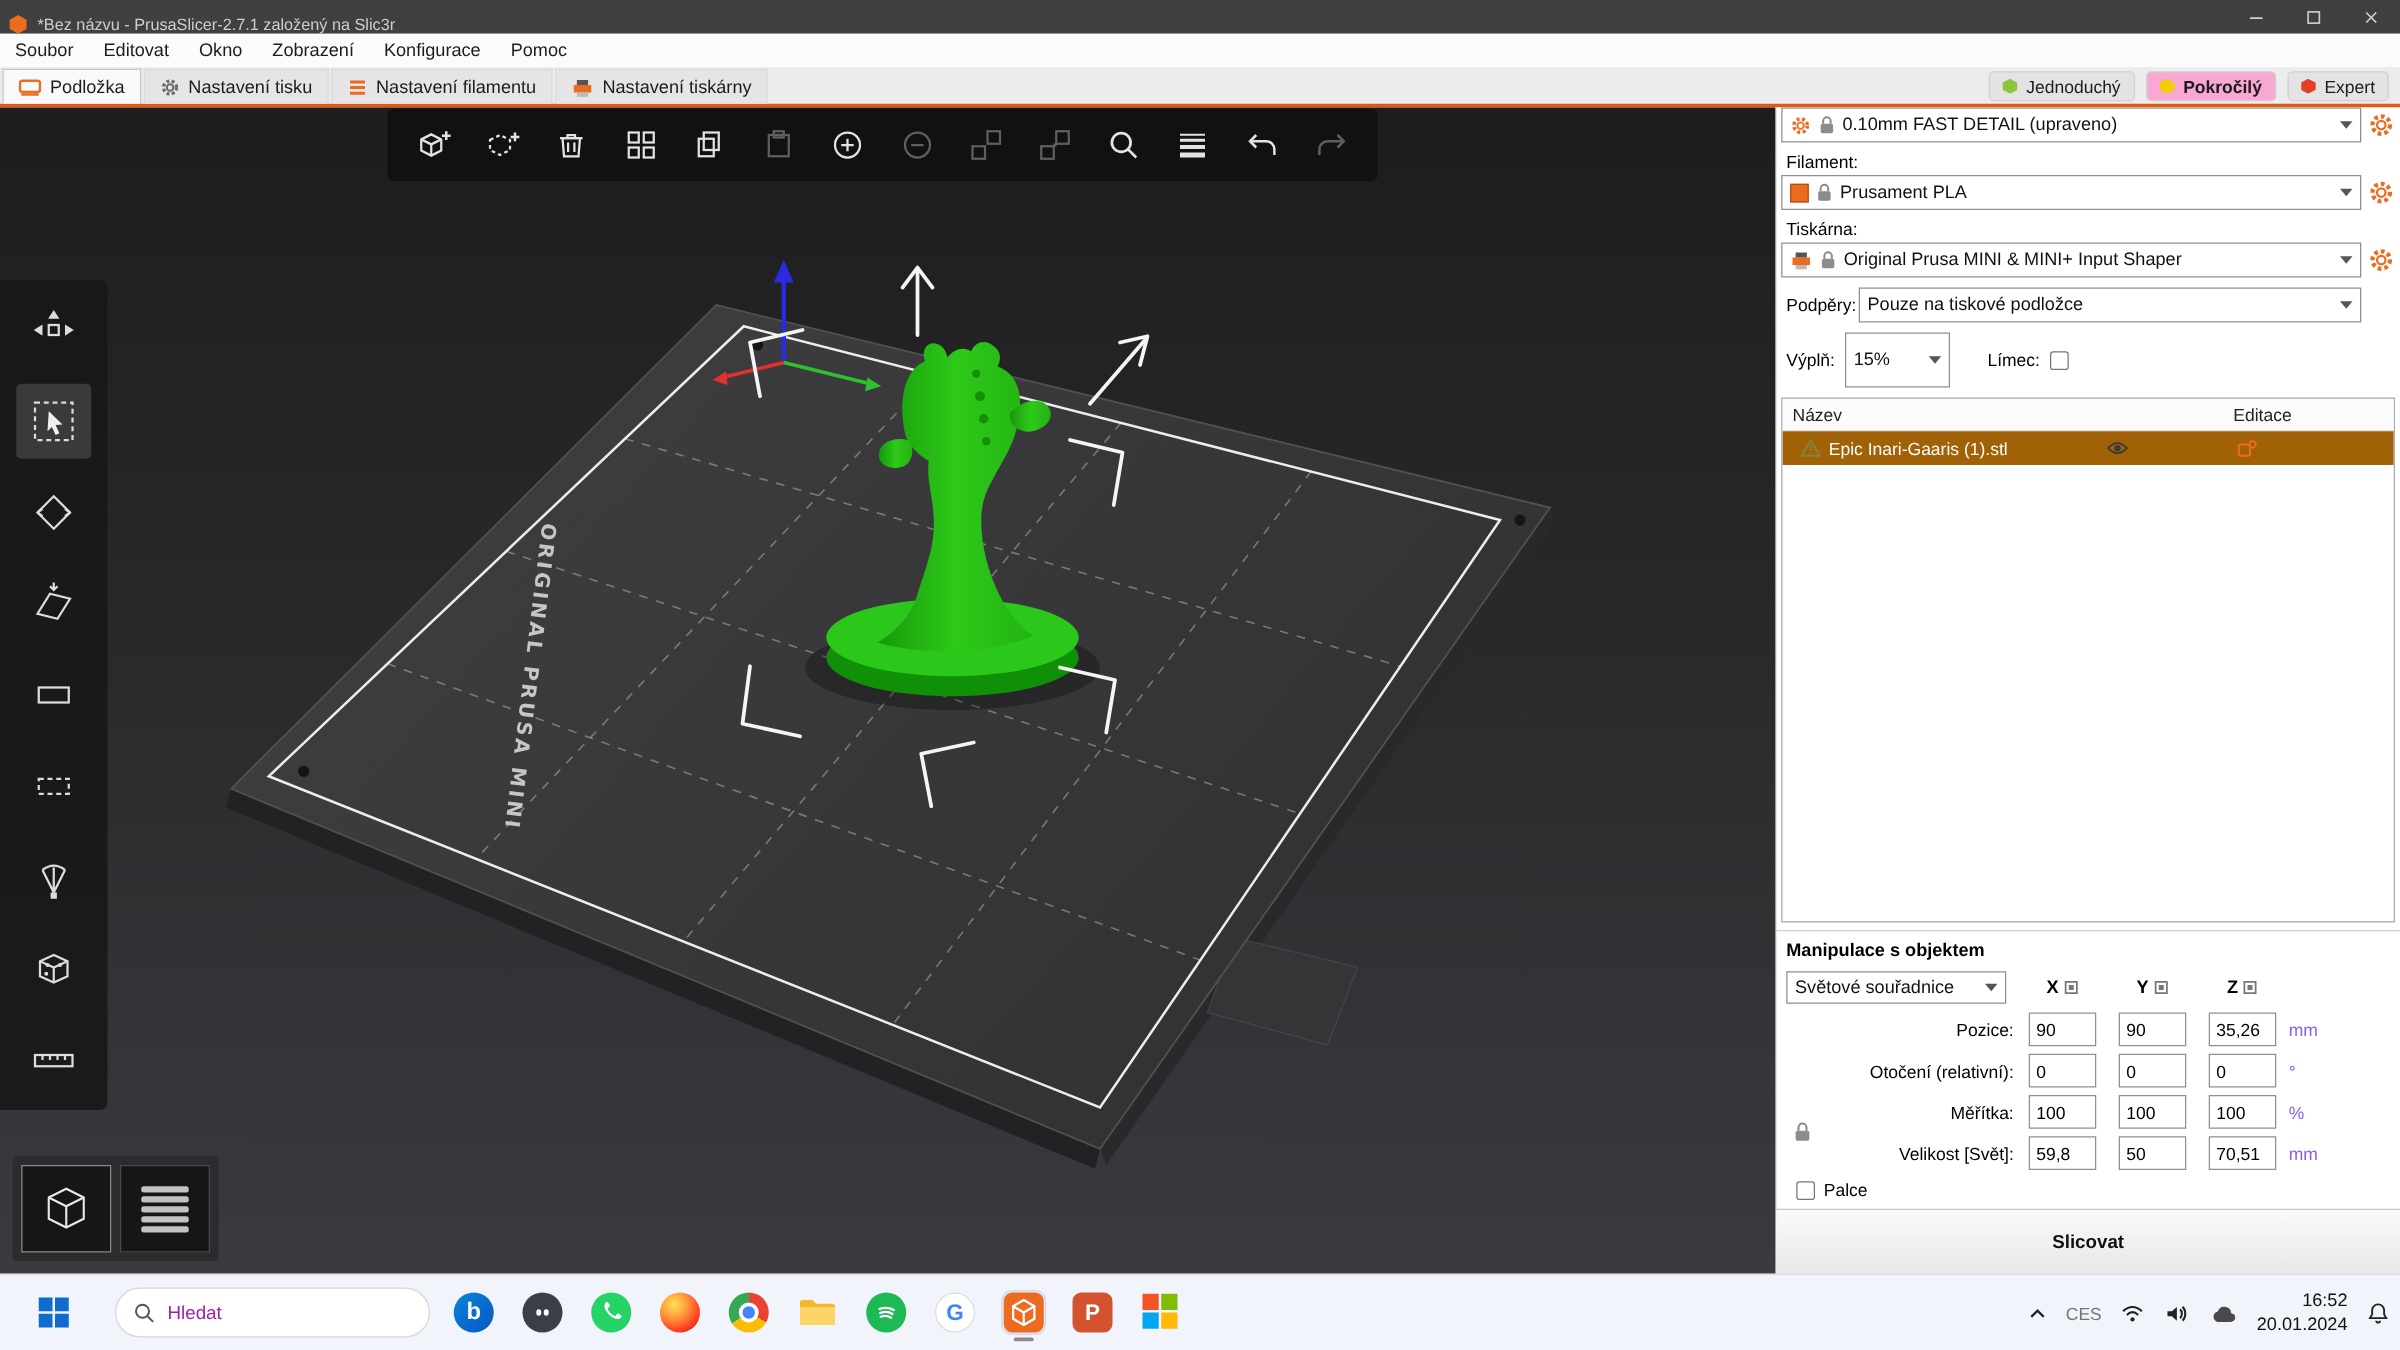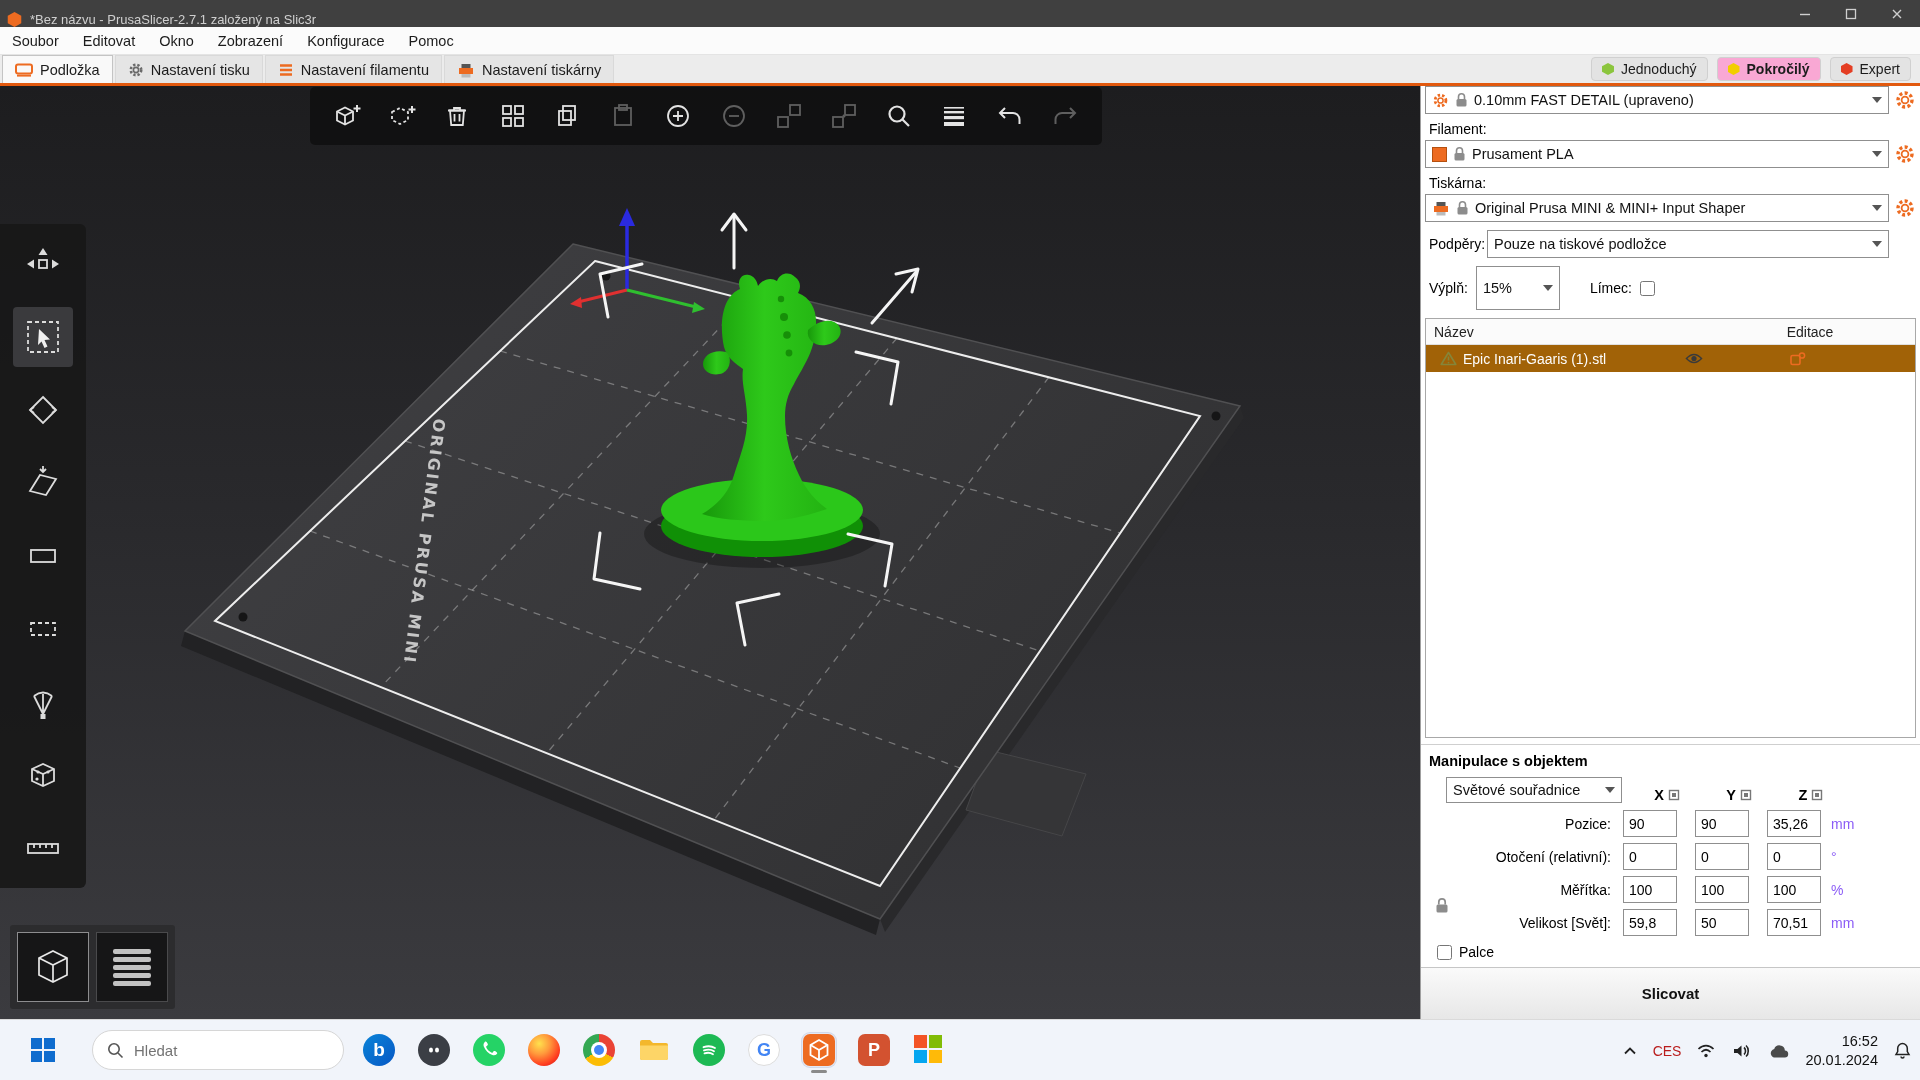--- a/index.html
+++ b/index.html
@@ -77,21 +77,21 @@
               font-size:14px; color:#222; background:#fbfbfb; }
   .obj-head .nm { flex:1; padding-left:8px; }
   .obj-head .ed { width:70px; margin-right:70px; text-align:center; }
   .obj-row { display:flex; align-items:center; height:27px; background:#a16207; padding:0 14px; }
   .obj-name { font-size:14px; color:#fdfdfd; margin-left:6px; width:222px; white-space:nowrap; overflow:hidden; flex:none; }
   .obj-spacer { flex:1; }
   .edit-ico { margin-right:95px; }
 
   .manip { border-top:1px solid #cfcfcf; margin-top:6px; padding-top:6px; position:relative; }
   .manip-title { font-weight:bold; font-size:14.5px; padding:2px 8px 8px; }
-  .axes-row { display:flex; align-items:flex-end; padding-left:8px; margin-bottom:7px;margin-left:17px; }
+  .axes-row { display:flex; align-items:center; padding-left:8px; margin-bottom:7px; }
   .coords-combo { flex:none; width:176px; height:26px; }
   .axis-head { width:54px; margin-left:18px; display:flex; align-items:center; justify-content:center;
                gap:4px; font-weight:bold; font-size:14.5px; flex:none; }
   .m-row { display:flex; align-items:center; padding-left:8px; margin-bottom:6px; }
   .m-label { width:190px; text-align:right; padding-right:8px; font-size:14px; color:#000; flex:none; }
   .m-input { width:54px; height:27px; border:1px solid #8f8f8f; font-size:14px; padding:0 5px;
              font-family:inherit; flex:none; }
   .mi-1 { margin-left:4px; } .mi-2 { margin-left:18px; } .mi-3 { margin-left:18px; }
   .m-unit { margin-left:10px; font-size:14px; color:#8b5cf6; }
   .scale-lock { position:absolute; left:14px; top:152px; }
@@ -99,21 +99,21 @@
   .palce-row input { width:15px; height:15px; }
   .slice-btn { margin-top:auto; height:52px; border-top:1px solid #c6c6c6;
                background:linear-gradient(#fafafa,#e7e7e7); display:flex; align-items:center;
                justify-content:center; font-weight:bold; font-size:15px; color:#111; }
 
   
   .taskbar { height:61px; background:#f1f4fa; border-top:1px solid #dadada; position:relative; }
   .start-btn { position:absolute; left:30px; top:17px; }
   .search-box { position:absolute; left:92px; top:10px; width:252px; height:40px; border-radius:20px;
                 background:#fff; border:1px solid #d6d6d6; display:flex; align-items:center; gap:10px; padding:0 14px; }
-  .search-box span { font-size:15px; color:#737373; }
+  .search-box span { font-size:15px; color:#a21caf; }
   .app-row { position:absolute; left:362px; top:13px; display:flex; align-items:center; gap:21px; }
   .app-ico { width:34px; height:34px; display:flex; align-items:center; justify-content:center;
              border-radius:8px; position:relative; }
   .app-ico.active { background:#e3e8f4; box-shadow:0 0 0 1px #d2d8e8; }
   .app-ico.active::after { content:""; position:absolute; bottom:-6px; left:50%; transform:translateX(-50%);
                            width:16px; height:3px; border-radius:2px; background:#8a8a8a; }
   .circle { width:32px; height:32px; border-radius:50%; display:flex; align-items:center;
             justify-content:center; color:#fff; font-weight:bold; font-size:17px; }
   .c-edge { background:linear-gradient(135deg,#0a84d8,#0757c4); font-size:19px; }
   .c-discord { background:#3b3e45; }
@@ -124,21 +124,21 @@
   .c-chrome::before { content:""; position:absolute; inset:11px; background:#4285f4; border-radius:50%; z-index:1; }
   .c-spotify { background:#1db954; }
   .c-g { background:#fff; border:1px solid #ddd; color:#4285f4; font-size:18px; }
   .sq { width:32px; height:32px; border-radius:7px; display:flex; align-items:center; justify-content:center;
         color:#fff; font-weight:bold; font-size:18px; }
   .sq-prusa { background:#ED6B21; }
   .sq-pp { background:#d35230; }
   .grid4 { width:30px; height:30px; display:grid; grid-template-columns:13px 13px; grid-template-rows:13px 13px; gap:2px; }
   .grid4 i { display:block; }
   .tray { position:absolute; right:8px; top:0; height:61px; display:flex; align-items:center; gap:15px; }
-  .tray-lang { font-size:14px; color:#b91c1c; }
+  .tray-lang { font-size:14px; color:#737373; }
   .clock { text-align:right; font-size:14.5px; color:#111; line-height:1.3; }
 </style>
 </head>
 <body>
 
 <div class="titlebar">
   <div class="app-logo"></div>
   <div class="title-text">*Bez názvu - PrusaSlicer-2.7.1 založený na Slic3r</div>
   <div class="win-controls">
     <div class="win-btn">

